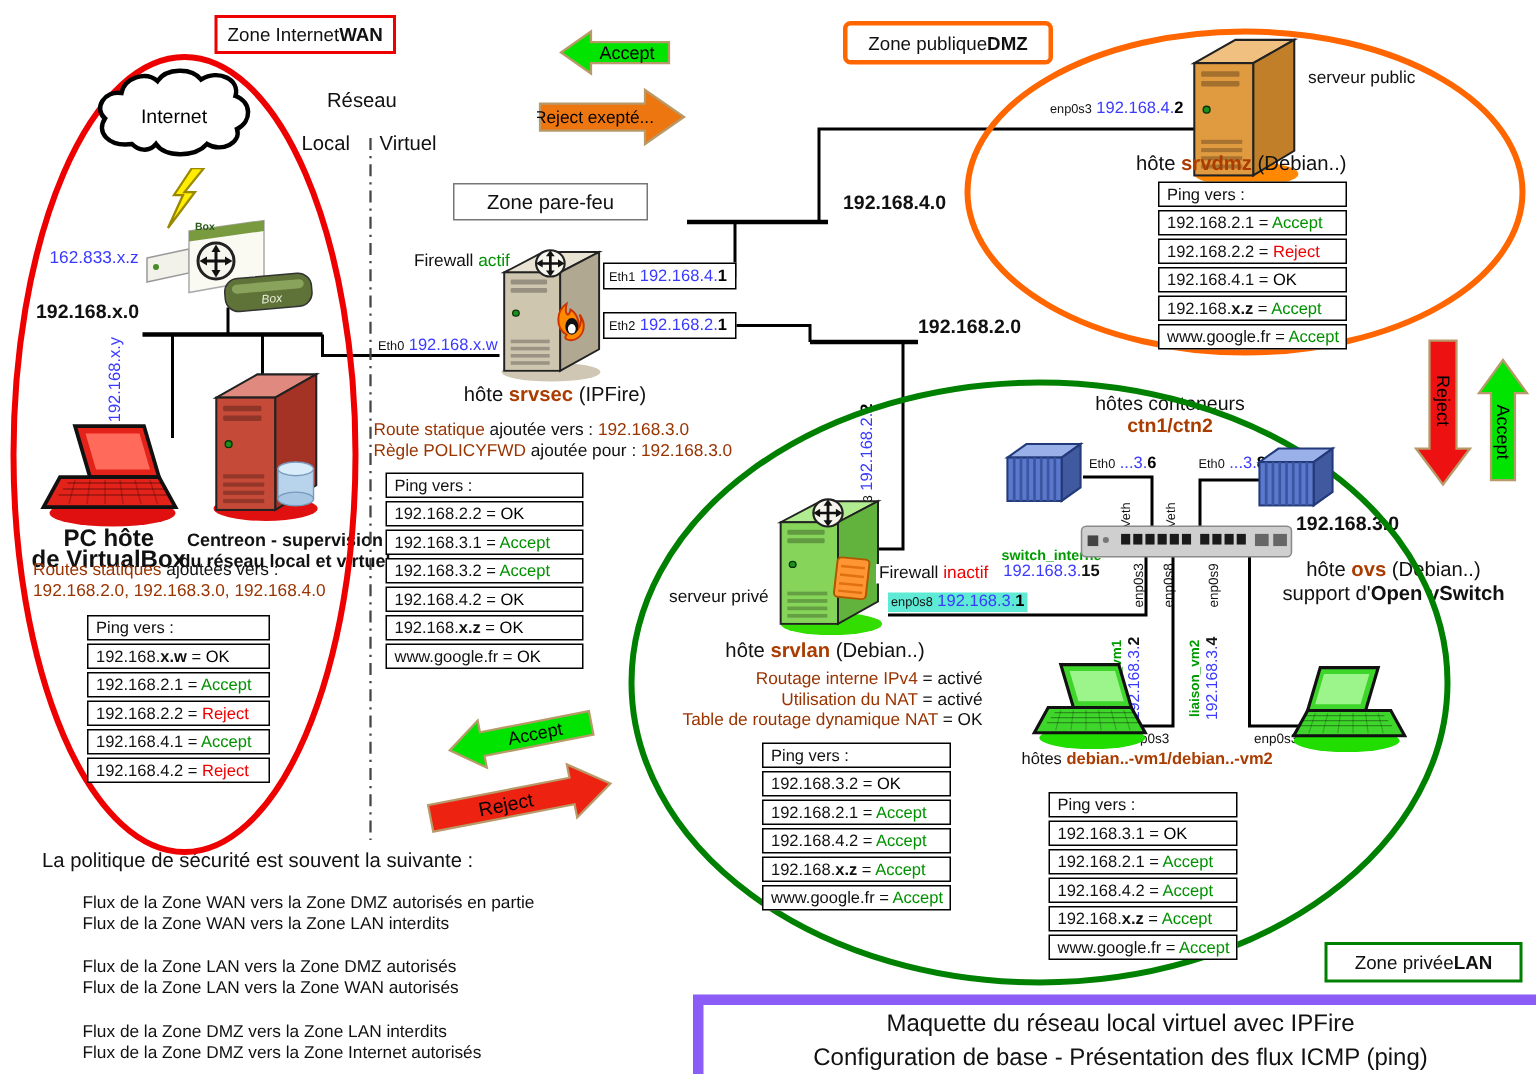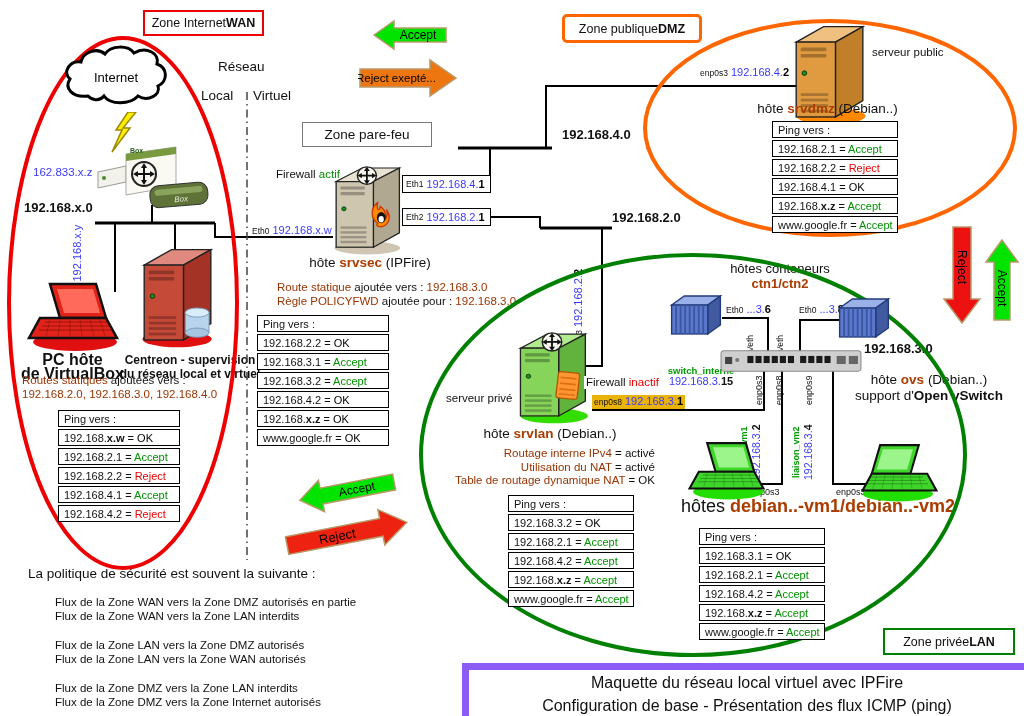--- a/index.html
+++ b/index.html
@@ -213,21 +213,21 @@
       <span class="last">1</span>
   </div>
   <div class="nicbox nic" style="left:402px;top:208px;width:84px;">
     <span class="dev">Eth2</span>
       <span class="ip">192.168.2.</span>
       <span class="last">1</span>
   </div>
   <div class="host-label" style="left:300px;top:255px;width:140px;">
     <span>hôte </span><span class="hostname">srvsec</span><span> (IPFire)</span>
   </div>
-  <div class="notes" style="left:249px;top:281px;margin-left:28px;">
+  <div class="notes" style="left:249px;top:281px;">
     <div><span class="brown">Route statique</span><span> ajoutée vers : </span><span class="brown">192.168.3.0</span></div>
     <div><span class="brown">Règle POLICYFWD</span><span> ajoutée pour : </span><span class="brown">192.168.3.0</span></div>
   </div>
   <div class="ping-table" style="left:257px;top:313px;width:132px;">
       <div class="ping-header">Ping vers :</div>
       <div class="ping-row"><span>192.168.2.2</span><span class="b"></span><span> = </span><span style="color: rgb(0, 0, 0);">OK</span></div>
       <div class="ping-row"><span>192.168.3.1</span><span class="b"></span><span> = </span><span style="color: rgb(0, 145, 0);">Accept</span></div>
       <div class="ping-row"><span>192.168.3.2</span><span class="b"></span><span> = </span><span style="color: rgb(0, 145, 0);">Accept</span></div>
       <div class="ping-row"><span>192.168.4.2</span><span class="b"></span><span> = </span><span style="color: rgb(0, 0, 0);">OK</span></div>
       <div class="ping-row"><span>192.168.</span><span class="b">x.z</span><span> = </span><span style="color: rgb(0, 0, 0);">OK</span></div>
@@ -267,21 +267,21 @@
     <use href="#sym-rcircle" x="36" y="1" width="27" height="27"></use>
     <g transform="translate(57,50) rotate(6)">
       <rect x="0" y="0" width="24" height="32" rx="3" fill="#ff9633" stroke="#b05800" stroke-width="1.5"></rect>
       <path d="M3,7 h18 M3,14 h18 M3,21 h18 M3,27 h18" stroke="#e07010" stroke-width="2" fill="none"></path>
     </g>
   </svg>
   <div class="lbl f115" style="left:446px;top:392px;">serveur privé</div>
   <div class="lbl f115" style="left:584px;top:376px;background:#fff;padding:0 2px;z-index:4;">
     <span>Firewall </span><span class="red">inactif</span>
   </div>
-  <div class="lbl nic" style="left:592px;top:395px;background:#eab308;padding:0 2px;z-index:4;">
+  <div class="lbl nic" style="left:592px;top:395px;background:#5eead4;padding:0 2px;z-index:4;">
     <span class="dev">enp0s8</span><span class="ip">192.168.3.</span><span class="last">1</span>
   </div>
   <div class="host-label" style="left:470px;top:426px;width:160px;">
     <span>hôte </span><span class="hostname">srvlan</span><span> (Debian..)</span>
   </div>
   <div class="notes" style="left:455px;top:447px;width:200px;text-align:right;">
     <div><span class="brown">Routage interne IPv4</span><span> = activé</span></div>
     <div><span class="brown">Utilisation du NAT</span><span> = activé</span></div>
     <div><span class="brown">Table de routage dynamique NAT</span><span> = OK</span></div>
   </div>
@@ -357,21 +357,21 @@
     <use href="#sym-laptop"></use>
   </svg>
   <svg class="dev-svg" style="left:860px;top:438px;--c-front:#3ed62a;--c-screen:#9cf58a;" width="84" height="68" viewBox="0 0 100 72">
     <ellipse cx="45" cy="62" rx="42" ry="9" fill="#22dd00"></ellipse>
     <g transform="translate(100,0) scale(-1,1)">
         <use href="#sym-laptop"></use>
       </g>
   </svg>
   <div class="lbl f9" style="left:750px;top:486px;">enp0s3</div>
   <div class="lbl f9" style="left:836px;top:486px;">enp0s3</div>
-  <div class="lbl" style="left:681px;top:500px;font-size:18px;">
+  <div class="lbl" style="left:681px;top:500px;font-size:11px;">
     <span>hôtes </span><span class="hostname">debian..-vm1/debian..-vm2</span>
   </div>
   <div class="ping-table" style="left:699px;top:526px;width:126px;">
       <div class="ping-header">Ping vers :</div>
       <div class="ping-row"><span>192.168.3.1</span><span class="b"></span><span> = </span><span style="color: rgb(0, 0, 0);">OK</span></div>
       <div class="ping-row"><span>192.168.2.1</span><span class="b"></span><span> = </span><span style="color: rgb(0, 145, 0);">Accept</span></div>
       <div class="ping-row"><span>192.168.4.2</span><span class="b"></span><span> = </span><span style="color: rgb(0, 145, 0);">Accept</span></div>
       <div class="ping-row"><span>192.168.</span><span class="b">x.z</span><span> = </span><span style="color: rgb(0, 145, 0);">Accept</span></div>
       <div class="ping-row"><span>www.google.fr</span><span class="b"></span><span> = </span><span style="color: rgb(0, 145, 0);">Accept</span></div>
     </div>

